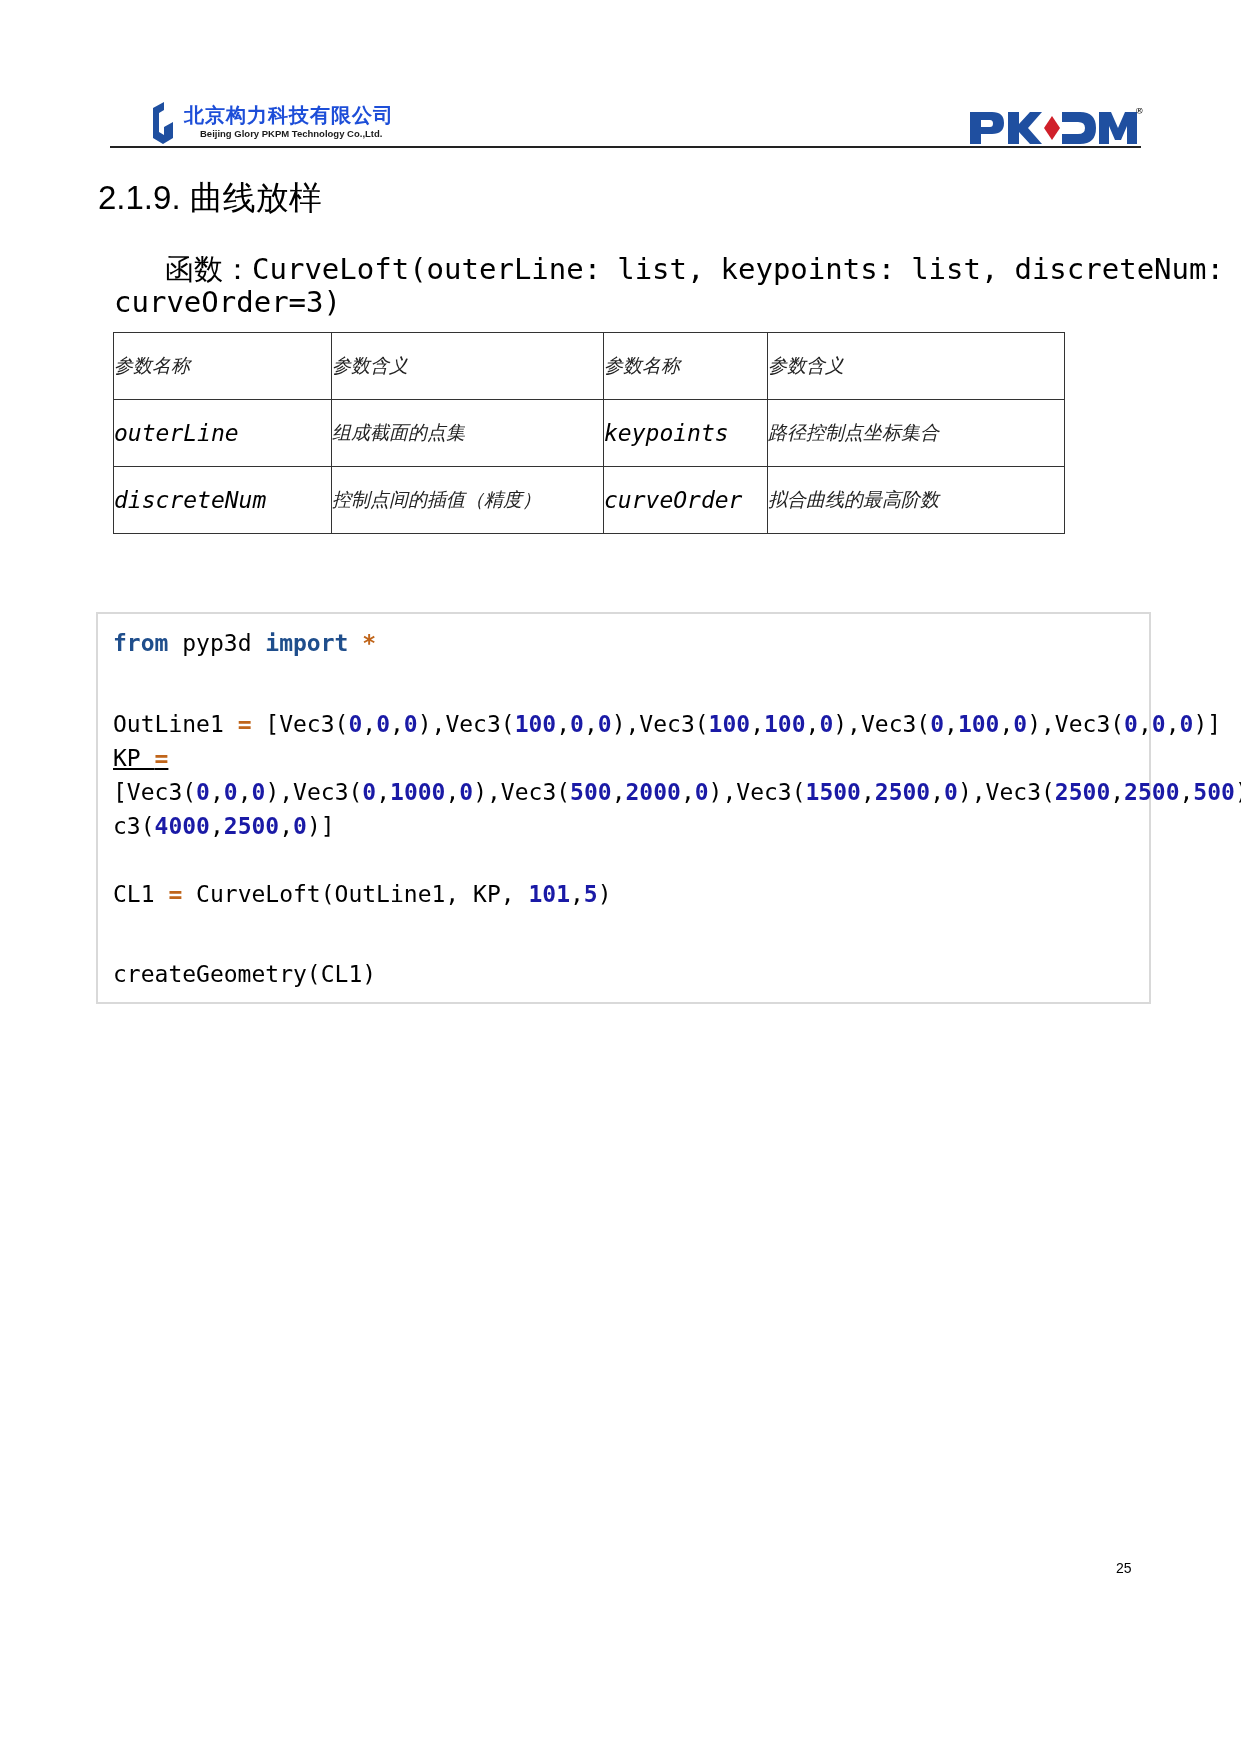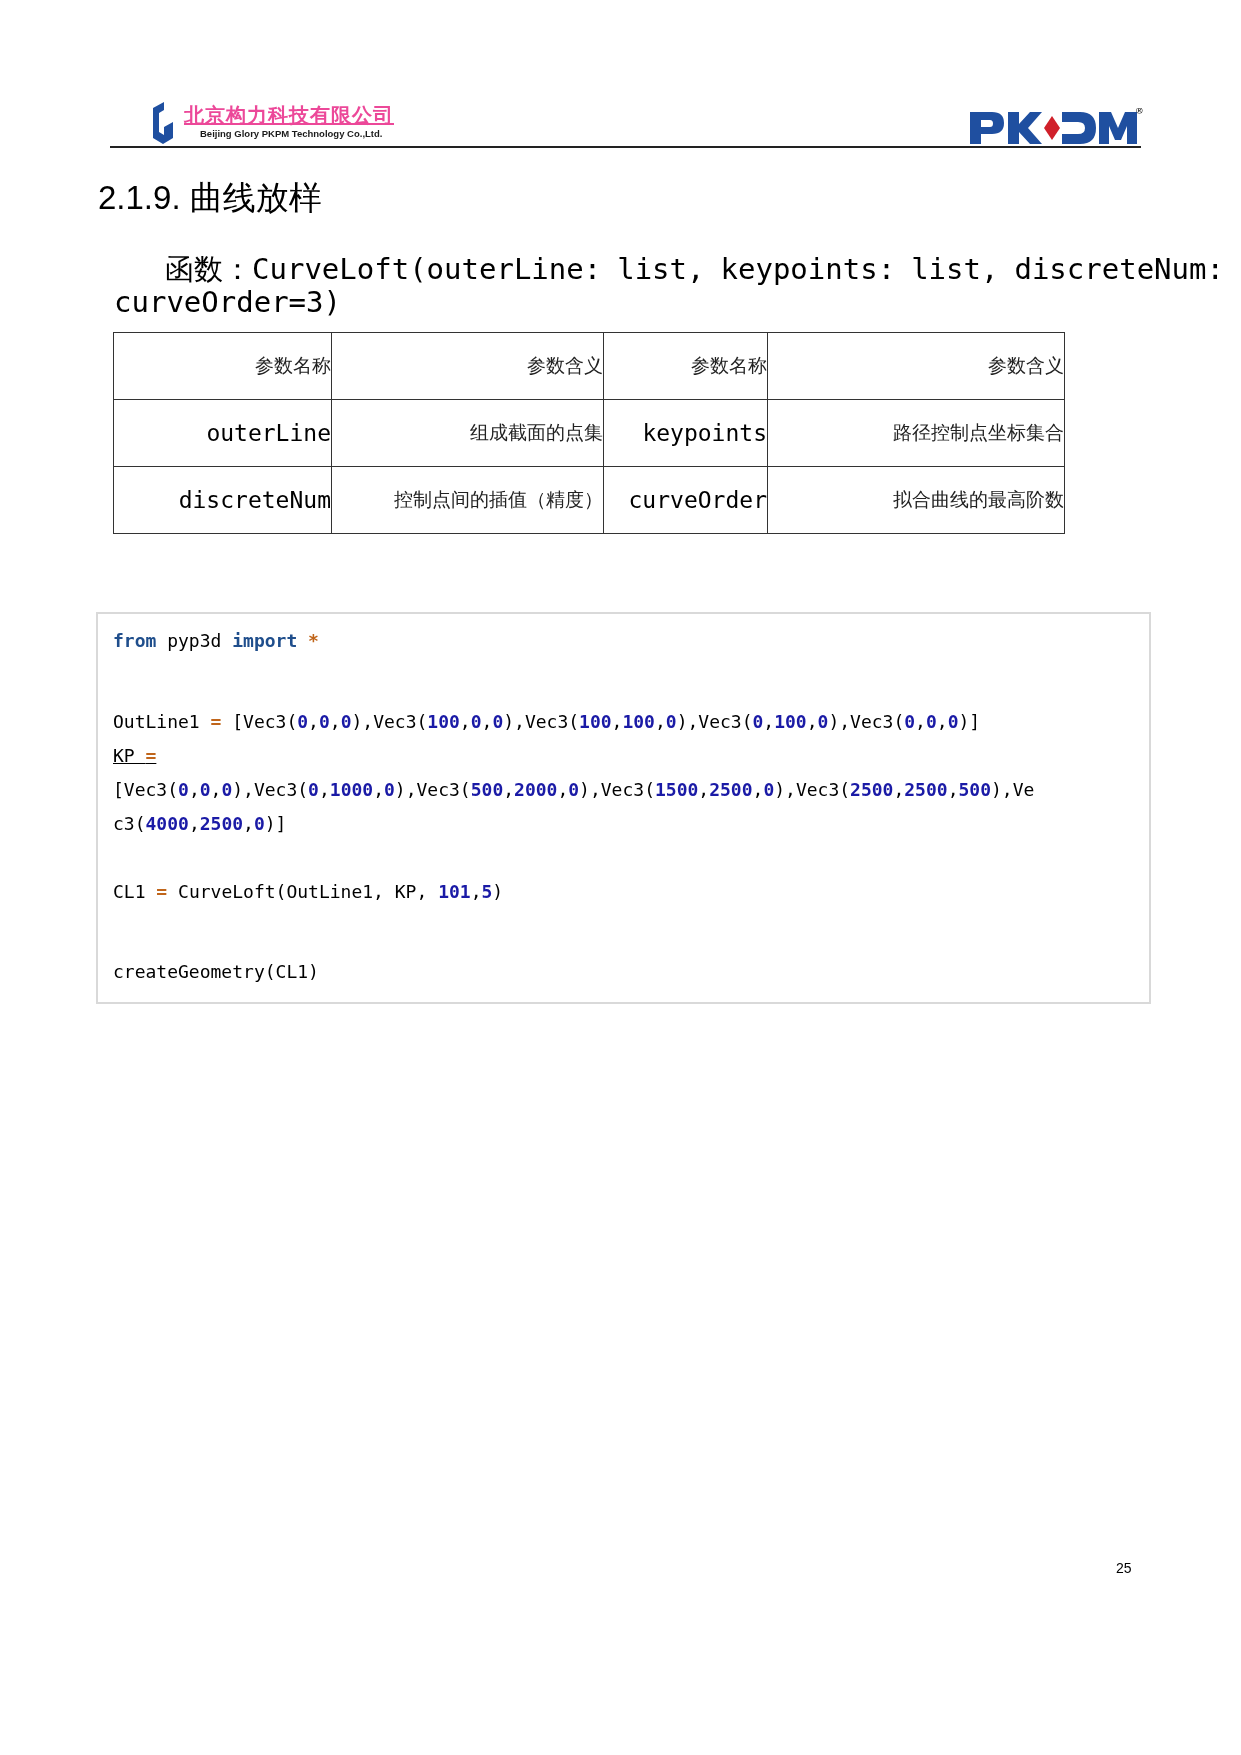--- a/index.html
+++ b/index.html
@@ -2,45 +2,45 @@
 <html><head>
 <meta charset="utf-8">
 <style>
   html, body { margin:0; padding:0; background:#fff; }
   body { width:1241px; height:1755px; position:relative; overflow:hidden; font-family:"DejaVu Sans", sans-serif; color:#000; }
   .abs { position:absolute; }
 
   
   .logo-left { left:150px; top:100px; width:270px; height:46px; }
   .logo-mark { position:absolute; left:0; top:2px; width:26px; height:42px; }
-  .logo-cn { position:absolute; left:34px; top:2px; font-size:20px; font-weight:bold; color:#ec4899; letter-spacing:1px; white-space:nowrap; font-family:"DejaVu Sans", sans-serif;text-decoration:underline; }
+  .logo-cn { position:absolute; left:34px; top:2px; font-size:20px; font-weight:bold; color:#1d4ed8; letter-spacing:1px; white-space:nowrap; font-family:"DejaVu Sans", sans-serif; }
   .logo-en { position:absolute; left:34px; top:28px; font-size:9.5px; font-weight:bold; color:#1b1b1b; white-space:nowrap; font-family:"Liberation Sans", sans-serif;padding-left:16px; }
   .header-rule { left:110px; top:146px; width:1031px; height:2px; background:#222; }
   .pkpm { left:968px; top:108px; width:175px; height:40px; }
 
   
   .title { left:98px; top:176px; font-size:33px; font-family:Liberation Sans, sans-serif; white-space:nowrap; }
 
   
   .sig { font-family:"DejaVu Sans Mono", monospace; font-size:29px; white-space:nowrap; }
   .sig1 { left:165px; top:250px; }
   .sig2 { left:114px; top:285px; }
   .sig .cn { font-family:"DejaVu Serif", serif; }
   .sig1 .gap { display:inline-block; width:16px; }
 
   
   table.params { position:absolute; left:113px; top:332px; border-collapse:collapse; }
-  table.params td { border:1.5px solid #333; height:66px; text-align:right; vertical-align:middle; padding:0; font-size:19px; }
+  table.params td { border:1.5px solid #333; height:66px; text-align:left; vertical-align:middle; padding:0; font-size:19px;font-style:italic; }
   table.params td.mono { font-family:"DejaVu Sans Mono", monospace; font-size:23px; }
   table.params td.cn { font-family:"DejaVu Serif", serif; color:#222; }
   .c1 { width:217px; } .c2 { width:271px; } .c3 { width:163px; } .c4 { width:296px; }
 
   
   .codebox { left:96px; top:612px; width:1055px; height:392px; border:2px solid #d9d9d9; box-sizing:border-box; }
-  .code-line { position:absolute; left:113px; font-family:"DejaVu Sans Mono", monospace; font-size:18px; white-space:pre; color:#000; }
+  .code-line { position:absolute; left:113px; font-family:"DejaVu Sans Mono", monospace; font-size:23px; white-space:pre; color:#000; }
   .kw { color:#1f4e8c; font-weight:bold; }
   .op { color:#c0651a; font-weight:bold; }
   .num { color:#1a1aa6; font-weight:bold; }
 
   .page-num { left:1116px; top:1560px; font-size:14px; font-family:"Liberation Sans", sans-serif; }
 </style>
 </head>
 <body>
 
 <div class="abs logo-left">

